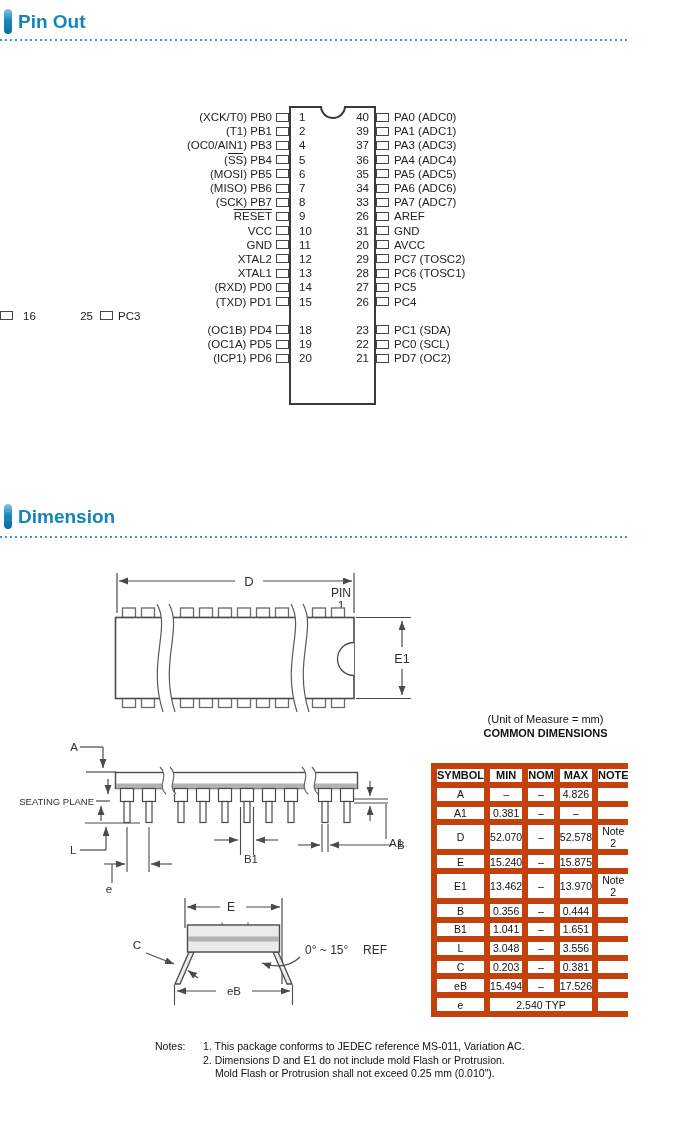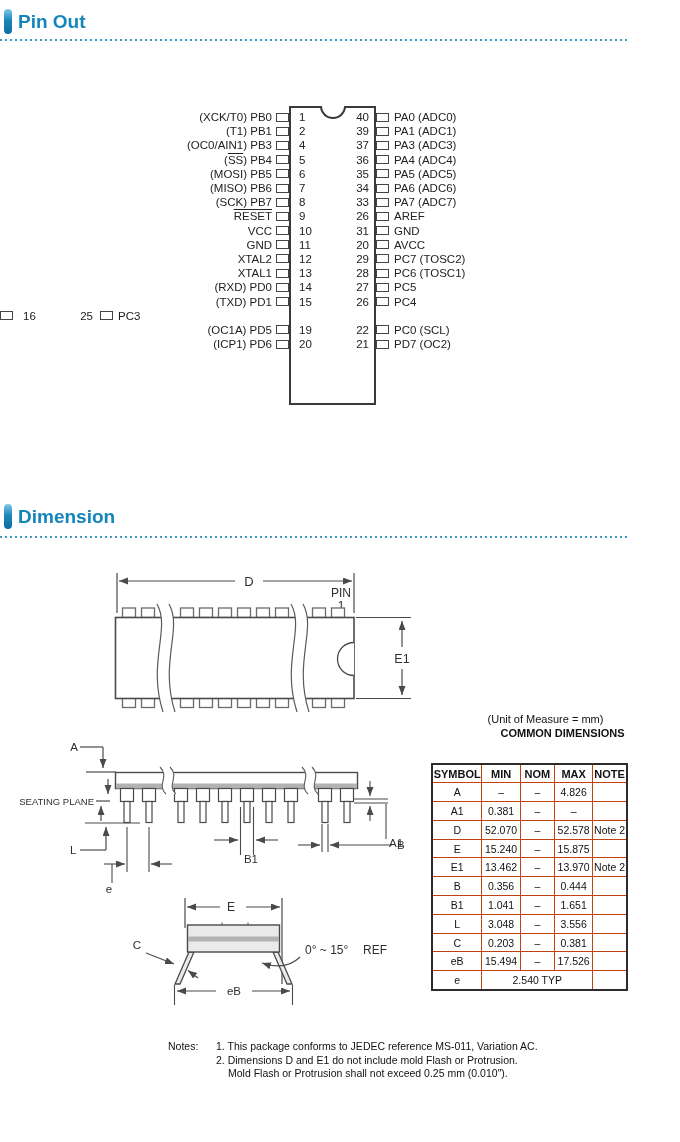--- a/index.html
+++ b/index.html
@@ -28,33 +28,33 @@
   .numcell{width:87px;box-sizing:border-box;display:flex;justify-content:space-between;
            padding:0 7px 0 10px;flex:none;}
   .cell-rl{padding-left:5px;white-space:nowrap;}
   .ol{text-decoration:overline;}
 
   
   .drawing{position:absolute;}
   .drawing text{fill:#2f2f2f;font-family:"Liberation Sans",sans-serif;}
 
   
-  .dim-title{position:absolute;left:448px;top:727px;width:229px;text-align:center;
+  .dim-title{position:absolute;left:431px;top:727px;width:229px;text-align:center;
              font-size:11px;font-weight:bold;color:#111;}
   .dim-subtitle{position:absolute;left:431px;top:713px;width:229px;text-align:center;
                 font-size:11px;color:#111;}
   table.dim-table{position:absolute;left:431px;top:763px;border-collapse:collapse;
                   font-size:10.5px;color:#111;border:2px solid #2b2b2b;}
-  .dim-table th,.dim-table td{border:1px solid #c2410c;text-align:center;padding:0;
+  .dim-table th,.dim-table td{border:6px solid #c2410c;text-align:center;padding:0;
                               height:18.8px;box-sizing:border-box;font-weight:normal;}
   .dim-table th{font-weight:bold;font-size:11px;}
 
   
   .notes{position:absolute;left:155px;top:1040px;font-size:10.5px;color:#111;display:flex;}
-  .notes-label{width:48px;flex:none;margin-left:13px;}
+  .notes-label{width:48px;flex:none;}
   .notes-lines div{line-height:13.5px;}
   .notes-lines div.indent{padding-left:12px;}
 </style>
 </head>
 <body>
 
 <div class="page">
 
   <div class="sec-bar" style="top:9px"></div>
   <div class="sec-title" style="top:9px">Pin Out</div>
@@ -206,20 +206,30 @@
         <div class="cell-rl">PC4</div>
       </div>
       <div class="pin-row">
         <div class="stub"></div>
         <div class="numcell">
           <span class="num-l">16</span>
           <span class="num-r">25</span>
         </div>
         <div class="stub"></div>
         <div class="cell-rl">PC3</div>
+      </div>
+      <div class="pin-row">
+        <div class="cell-ll">(OC1B) PD4</div>
+        <div class="stub"></div>
+        <div class="numcell">
+          <span class="num-l">18</span>
+          <span class="num-r">23</span>
+        </div>
+        <div class="stub"></div>
+        <div class="cell-rl">PC1 (SDA)</div>
       </div>
       <div class="pin-row">
         <div class="cell-ll">(OC1A) PD5</div>
         <div class="stub"></div>
         <div class="numcell">
           <span class="num-l">19</span>
           <span class="num-r">22</span>
         </div>
         <div class="stub"></div>
         <div class="cell-rl">PC0 (SCL)</div>

